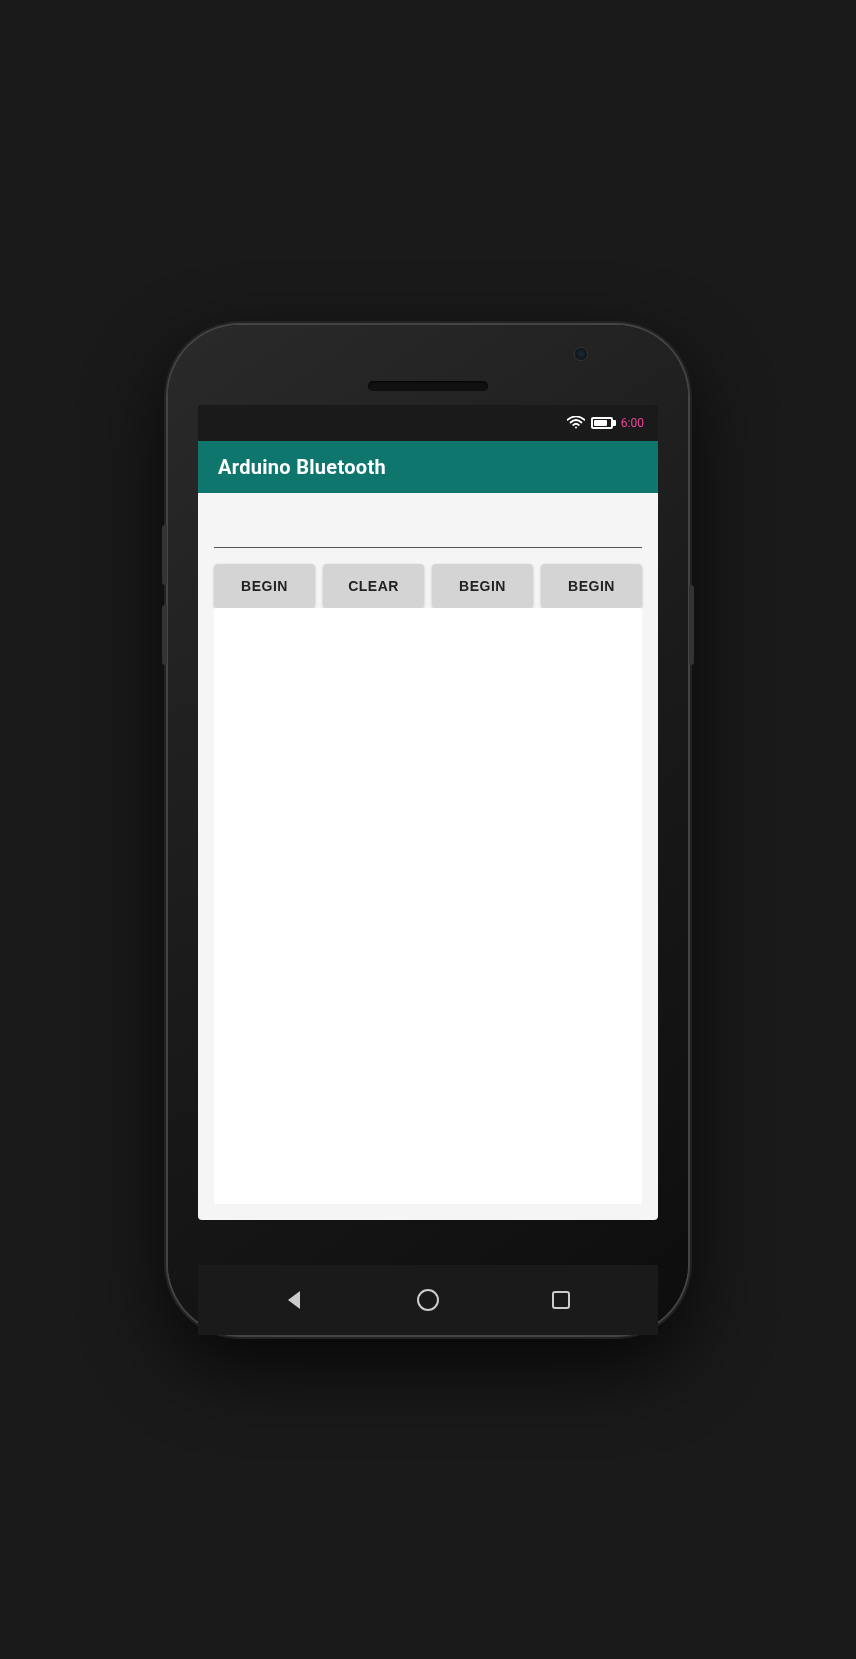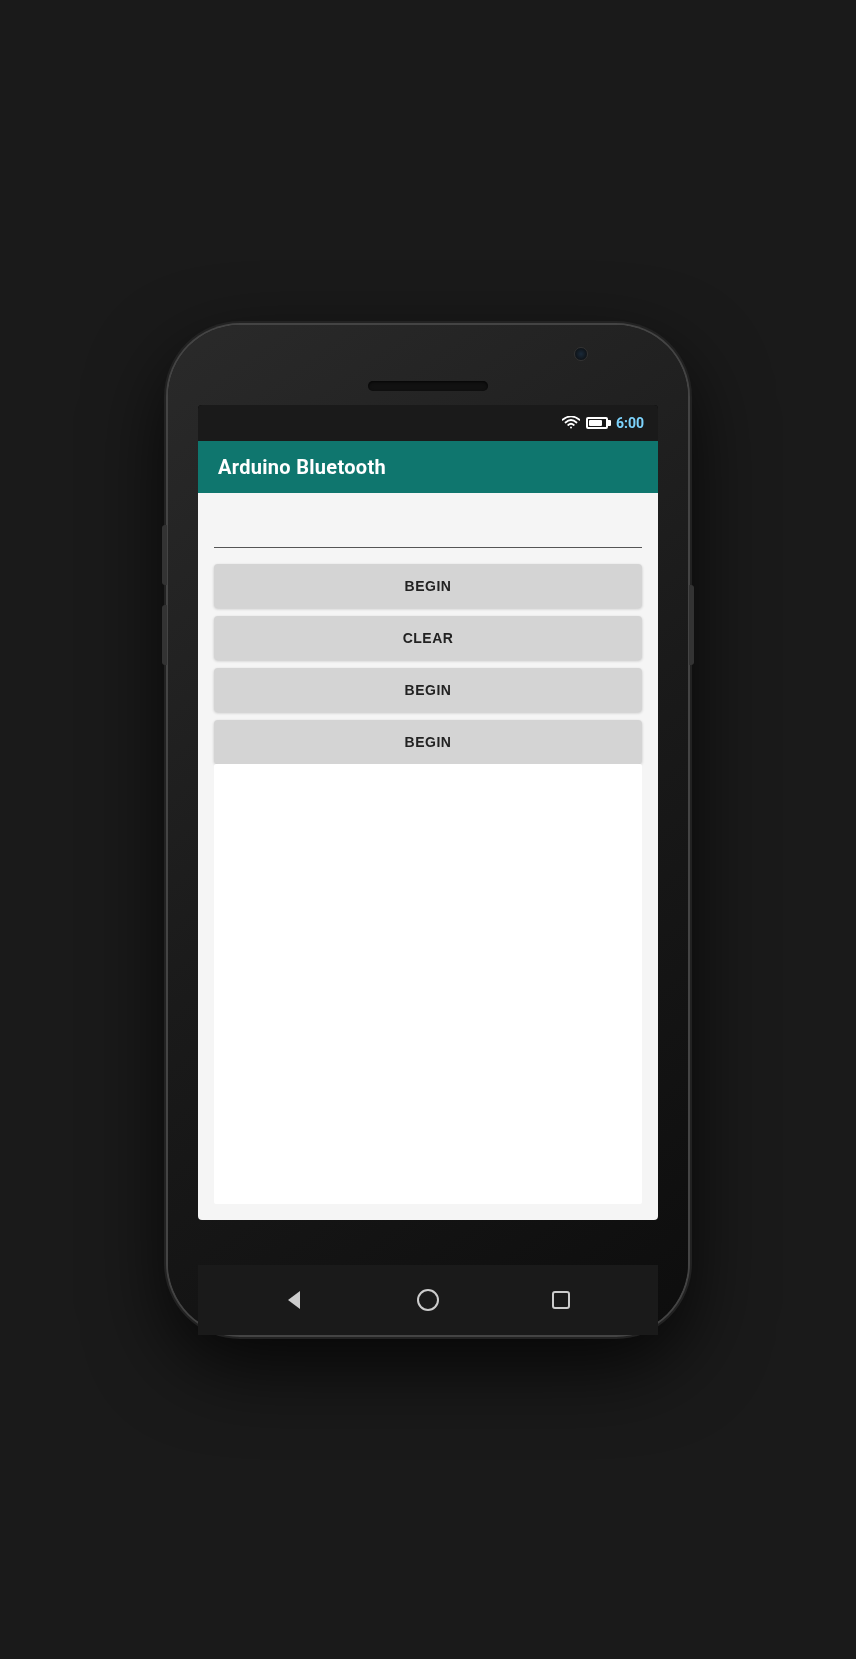--- a/index.html
+++ b/index.html
@@ -128,23 +128,23 @@
       position: absolute;
       left: 1px;
       top: 1px;
       bottom: 1px;
       width: 75%;
       background: #fff;
       border-radius: 1px;
     }
 
     .time-text {
-      color: #7dd3fc;
-      font-size: 14px;
-      font-weight: 700;
+      color: #ec4899;
+      font-size: 12px;
+      font-weight: 400;
     }
 
     
     .app-titlebar {
       background: #0f766e;
       height: 52px;
       display: flex;
       align-items: center;
       padding: 0 20px;
       flex-shrink: 0;
@@ -181,21 +181,20 @@
       font-size: 16px;
       outline: none;
       color: #333;
     }
 
     
     .buttons-row {
       display: flex;
       gap: 8px;
       flex-shrink: 0;
-      flex-direction: column;
     }
 
     .action-btn {
       flex: 1;
       padding: 14px 4px;
       background: #d4d4d4;
       border: none;
       border-radius: 4px;
       font-size: 14px;
       font-weight: bold;

